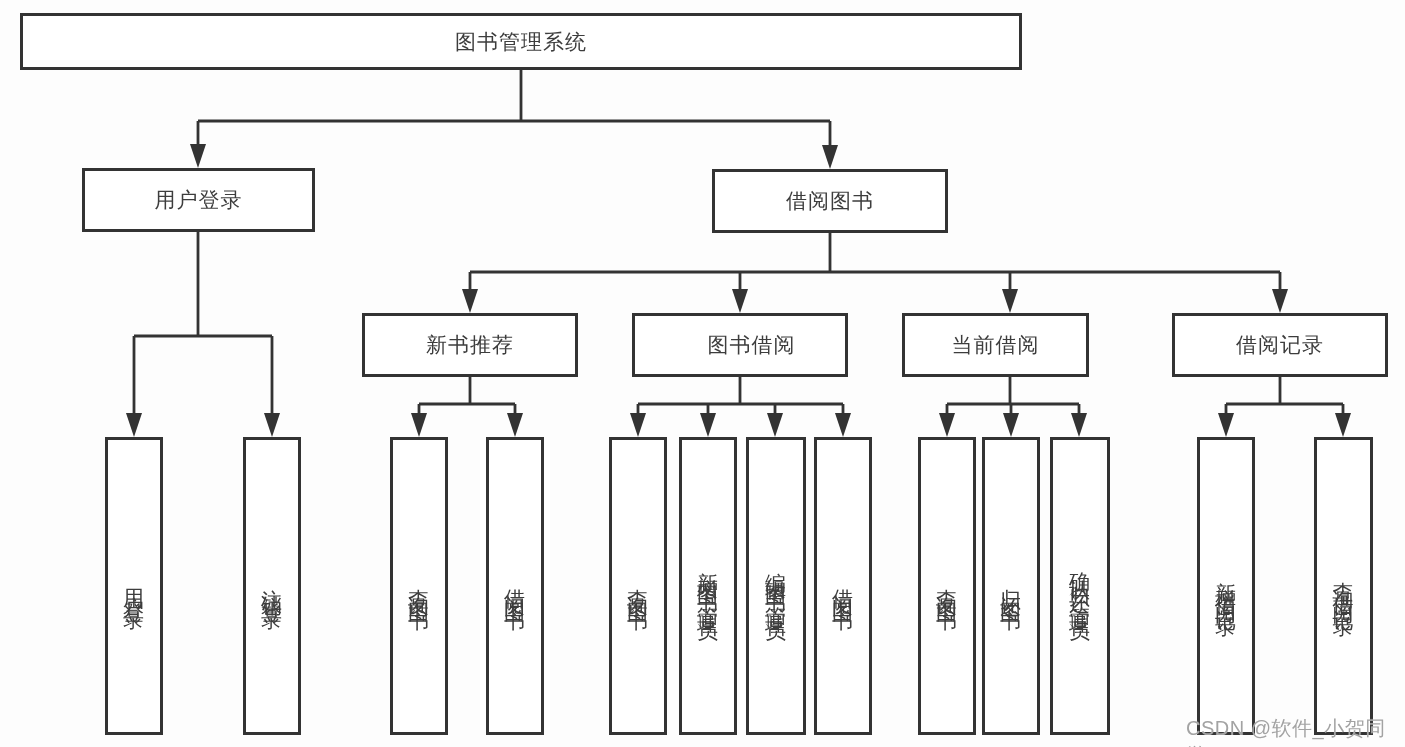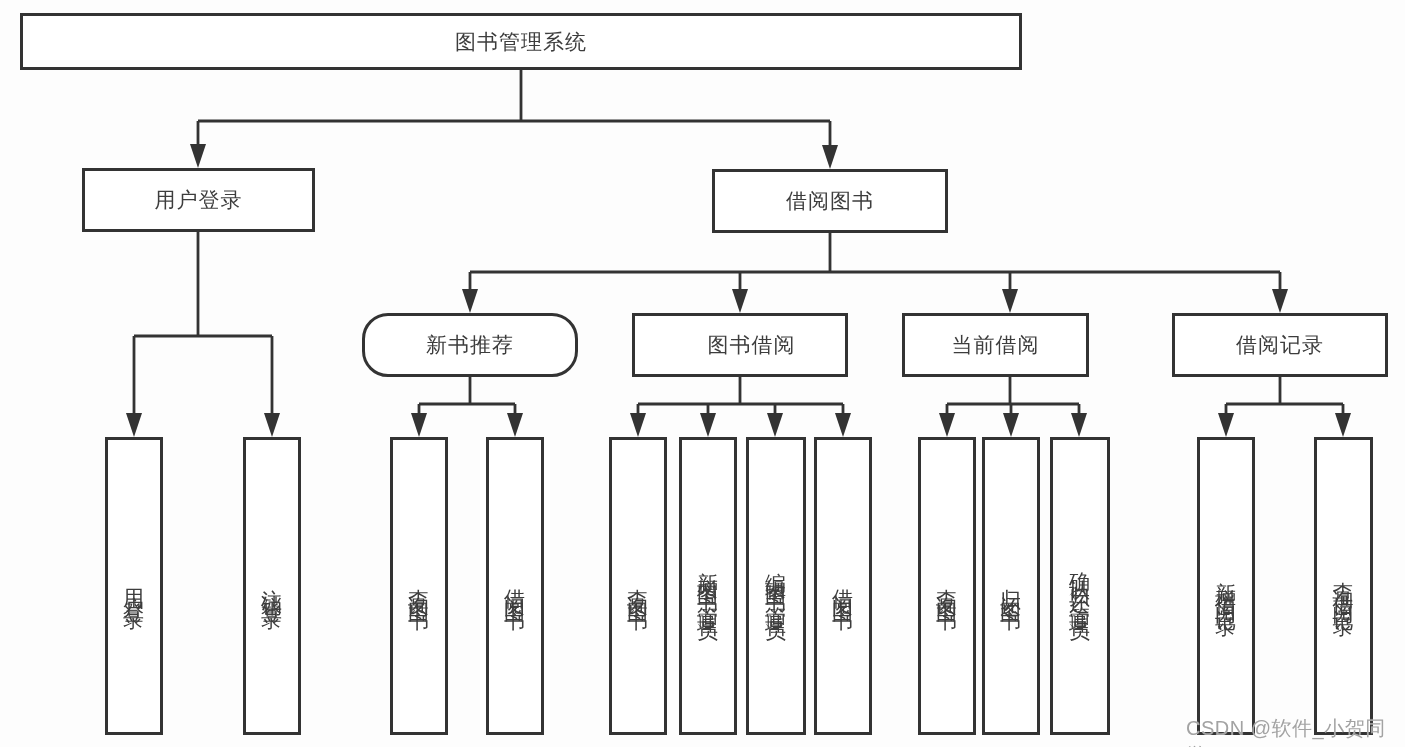--- a/index.html
+++ b/index.html
@@ -109,21 +109,21 @@
     <span>图书管理系统</span>
   </div>
 
   <div class="box" style="left:82px; top:168px; width:233px; height:64px;">
     <span>用户登录</span>
   </div>
   <div class="box" style="left:712px; top:169px; width:236px; height:64px;">
     <span>借阅图书</span>
   </div>
 
-  <div class="box" style="left:362px; top:313px; width:216px; height:64px;border-radius:26px;">
+  <div class="box" style="left:362px; top:313px; width:216px; height:64px;">
     <span>新书推荐</span>
   </div>
   <div class="box" style="left:632px; top:313px; width:216px; height:64px;padding-left:23px;">
     <span>图书借阅</span>
   </div>
   <div class="box" style="left:902px; top:313px; width:187px; height:64px;">
     <span>当前借阅</span>
   </div>
   <div class="box" style="left:1172px; top:313px; width:216px; height:64px;">
     <span>借阅记录</span>

